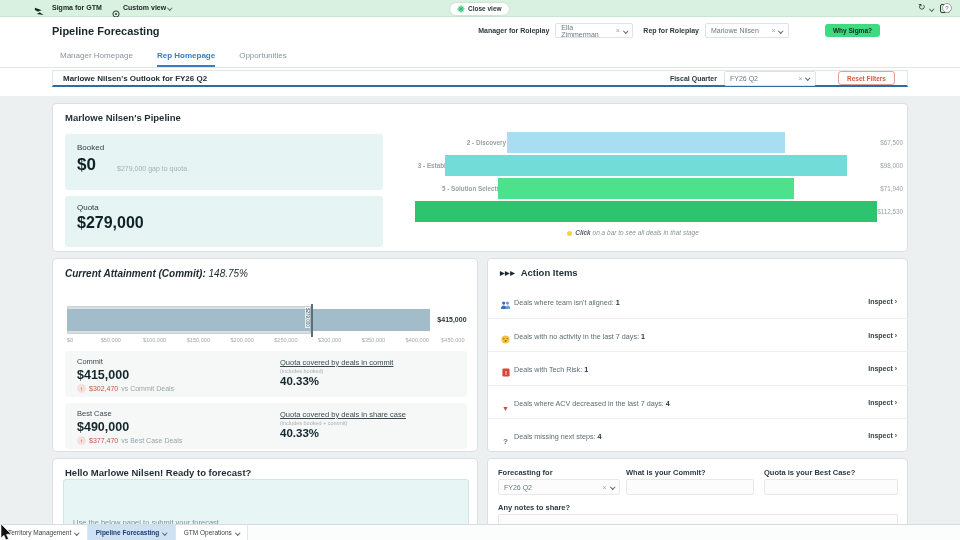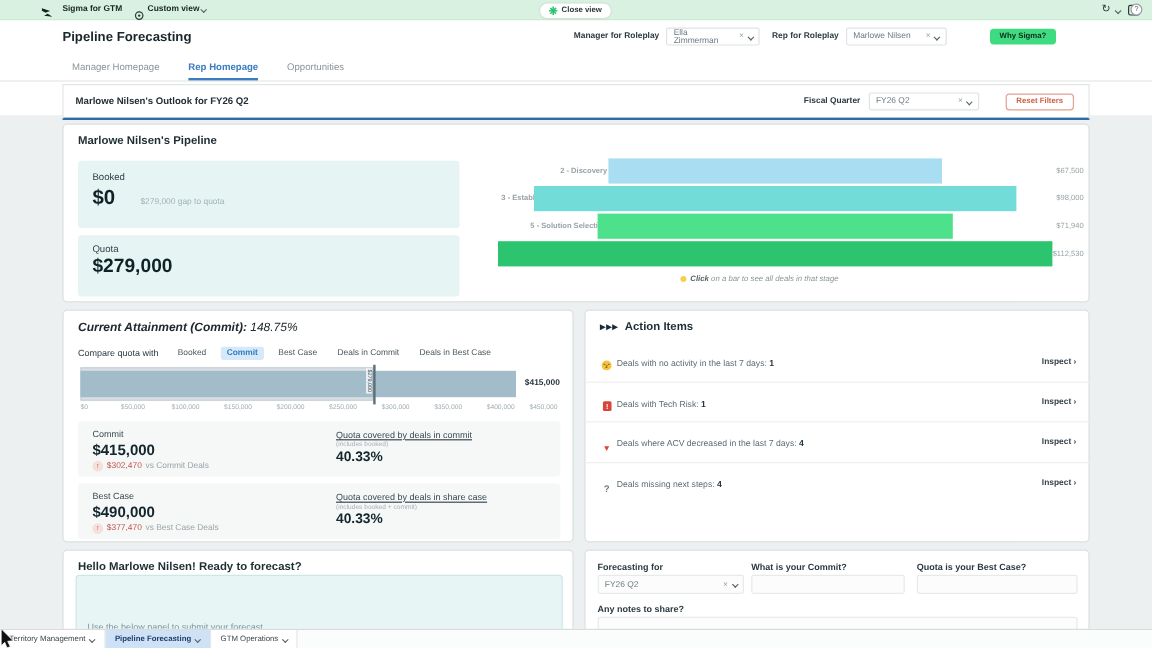--- a/index.html
+++ b/index.html
@@ -32,21 +32,21 @@
   .hselect .x { color:#9aa5a8; font-size:7px; margin:0 4px 0 8px; }
   .whysigma { margin-left:36px; height:13px; background:#3fdb80; border:none; border-radius:3px; font-size:6.5px; font-weight:bold; color:#0e2b1c; padding:0 8px; }
 
   
   .tabsrow { position:absolute; top:45px; left:0; width:960px; height:23px; background:#fff; border-bottom:1px solid #e4e7e7; display:flex; align-items:stretch; padding-left:60px; gap:24px; }
   .tab { font-size:8px; color:#8a9499; display:flex; align-items:center; border-bottom:2px solid transparent; cursor:default; }
   .tab.active { color:#3a7cc0; font-weight:bold; border-bottom-color:#3a7cc0; }
 
   
   .greybg { position:absolute; top:96px; left:0; width:960px; height:428px; background:#edf0f0; }
-  .outlookbar { position:absolute; top:70px; left:52px; width:856px; height:30px; background:#fff; border:1px solid #e3e6e6; border-bottom:2px solid #2e6ca4; display:flex; align-items:center; }
+  .outlookbar { position:absolute; top:70px; left:52px; width:856px; height:17px; background:#fff; border:1px solid #e3e6e6; border-bottom:2px solid #2e6ca4; display:flex; align-items:center; }
   .outlooktitle { font-size:8px; font-weight:bold; color:#222e33; margin-left:10px; flex:1; }
   .fq-label { font-size:7px; font-weight:bold; color:#2b3a40; margin-right:7px; }
   .fq-select { width:92px; height:15px; }
   .resetfilters { margin-left:22px; margin-right:12px; height:14px; border:1px solid #e3a190; border-radius:3px; background:#fff; color:#cb6146; font-size:6.5px; font-weight:bold; padding:0 8px; }
 
   .panel { position:absolute; background:#fff; border:1px solid #dcdfdf; border-radius:4px; }
   .ptitle { position:absolute; left:12px; top:8px; font-size:9.5px; font-weight:bold; color:#1e2e33; }
 
   
   .pipeline { left:52px; top:103px; width:856px; height:149px; }
@@ -237,28 +237,20 @@
       </div>
     <div class="hint">
       <span class="bulb"></span><b>Click</b><span> on a bar to see all deals in that stage</span>
     </div>
   </div>
 
   <div class="panel attainment">
     <div class="att-title">
       <b>Current Attainment (Commit):</b> <span>148.75%</span>
     </div>
-    <div class="compare" id="compare">
-      <span class="cmp-label">Compare quota with</span>
-    <span class="chip">Booked</span>
-        <span class="chip sel">Commit</span>
-        <span class="chip">Best Case</span>
-        <span class="chip">Deals in Commit</span>
-        <span class="chip">Deals in Best Case</span>
-      </div>
     <div class="attchart" id="attchart">
       <div class="quotabar" id="quotabar" style="width: 244.28px;"></div>
       <div class="commitbar" id="commitbar" style="width: 363.356px;"></div>
       <div class="qmarker" id="qmarker" style="left: 258.28px;"></div>
       <span class="qmarker-label" id="qmarkerlabel" style="left: 252.28px;">$279,000</span>
       <span class="barlabel" id="barlabel" style="left: 384.356px;">$415,000</span>
     </div>
     <div class="axis" id="axis">
         <span style="left: 14px; transform: none;">$0</span>
         <span style="left: 57.78px; transform: translateX(-50%);">$50,000</span>
@@ -299,20 +291,30 @@
       </div>
   </div>
 
   <div class="panel actions">
     <div class="act-header">
       <span class="arrows">▶▶▶</span>
       <span>Action Items</span>
     </div>
     <div class="actlist" id="actlist">
         <div class="actrow">
+          <span class="aicon"><svg width="11" height="9" viewBox="0 0 10 9">
+              <circle cx="3.2" cy="2.1" r="1.6" fill="#3b6fb5"></circle>
+              <circle cx="7" cy="2.1" r="1.6" fill="#6f9bd1"></circle>
+              <path d="M0.4 8 C0.4 5.6 1.9 4.5 3.2 4.5 C4.5 4.5 6 5.6 6 8 Z" fill="#3b6fb5"></path>
+              <path d="M4.9 8 C5.2 5.8 6.1 4.5 7 4.5 C8.3 4.5 9.6 5.6 9.6 8 Z" fill="#6f9bd1"></path>
+            </svg></span>
+          <span class="atext"><span>Deals where team isn't aligned: </span><b>1</b></span>
+          <span class="inspect">Inspect ›</span>
+        </div>
+        <div class="actrow">
           <span class="aicon"><svg width="9" height="9" viewBox="0 0 9 9">
               <circle cx="4.5" cy="4.5" r="4.1" fill="#f6c244"></circle>
               <path d="M2 3.6 L3.4 3.6 M5.6 3.6 L7 3.6" stroke="#7a5a00" stroke-width="0.8"></path>
               <text x="4.5" y="7" font-size="4.4" text-anchor="middle" fill="#7a5a00" font-weight="bold">z</text>
             </svg></span>
           <span class="atext"><span>Deals with no activity in the last 7 days: </span><b>1</b></span>
           <span class="inspect">Inspect ›</span>
         </div>
         <div class="actrow">
           <span class="aicon"><svg width="8" height="9" viewBox="0 0 8 9">

